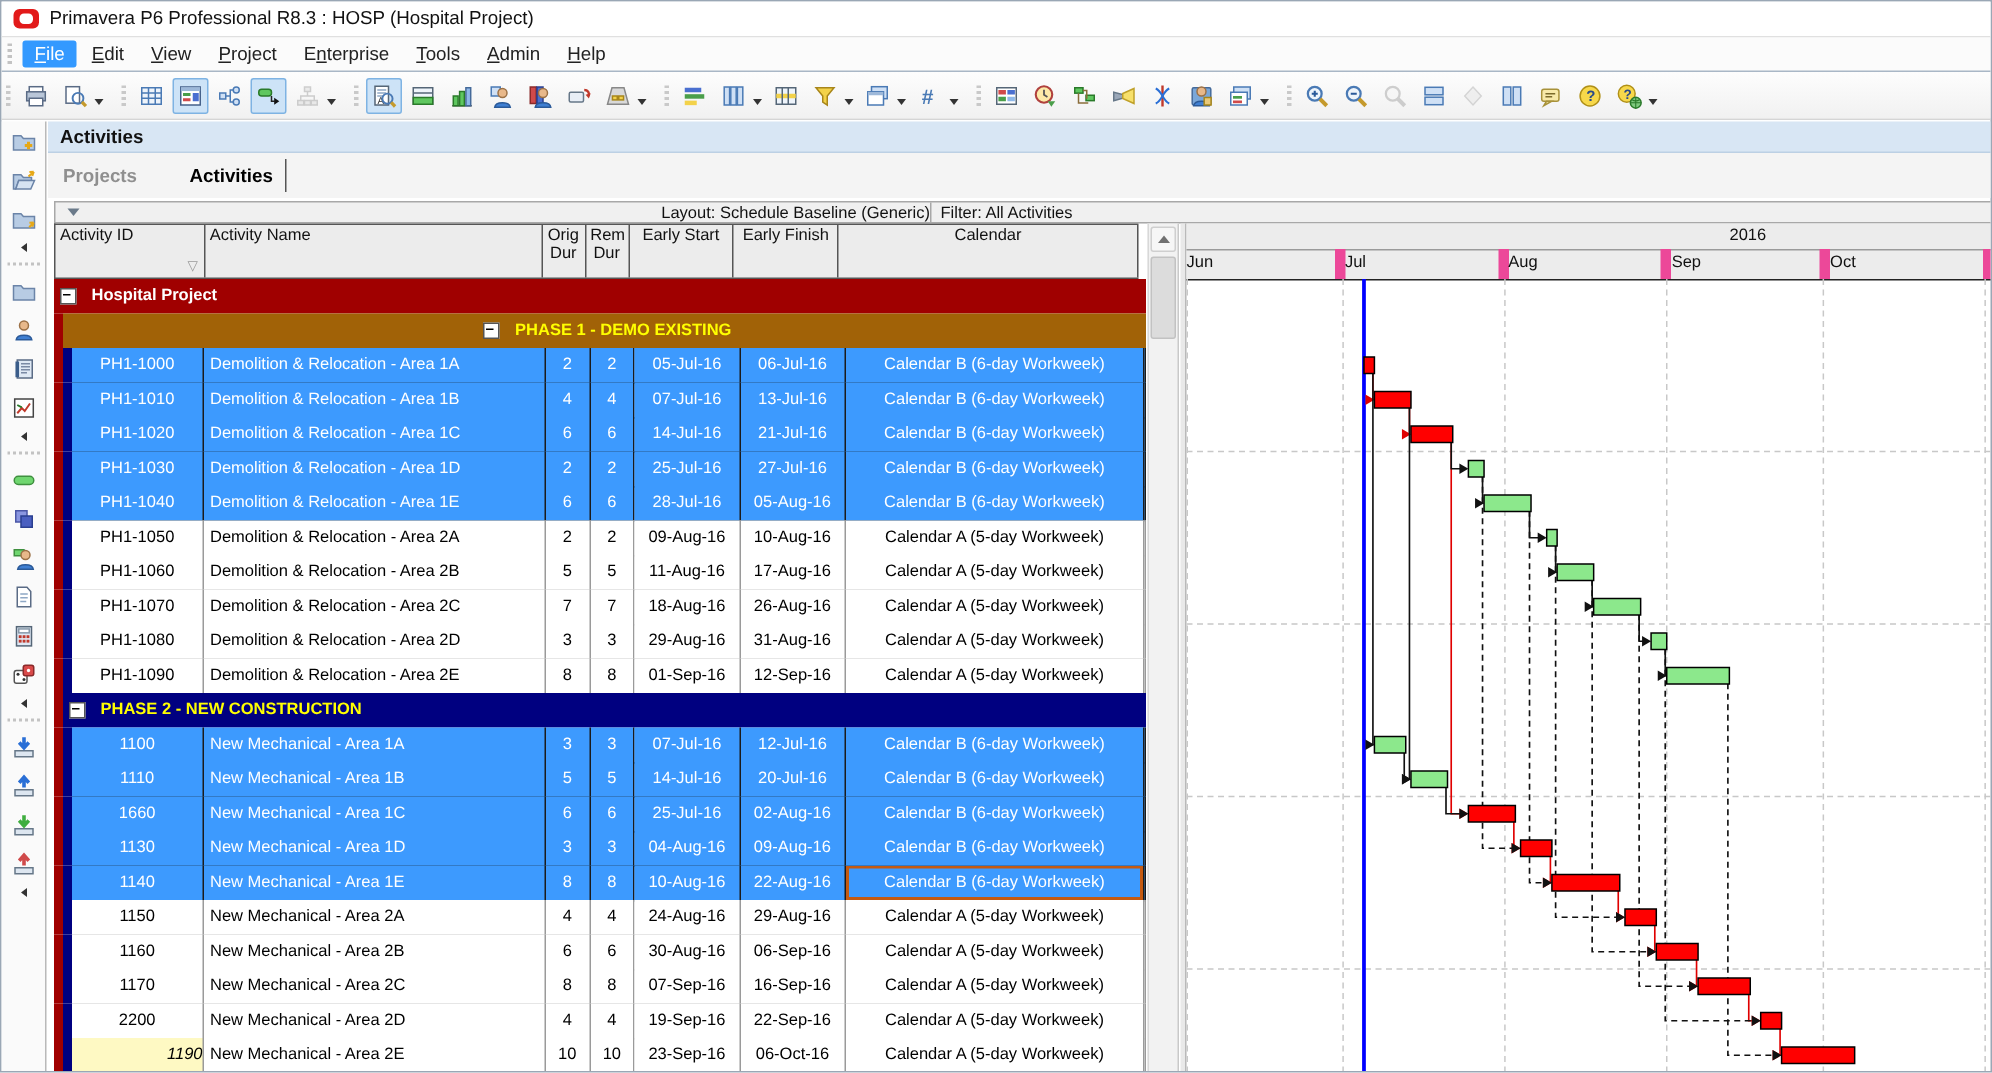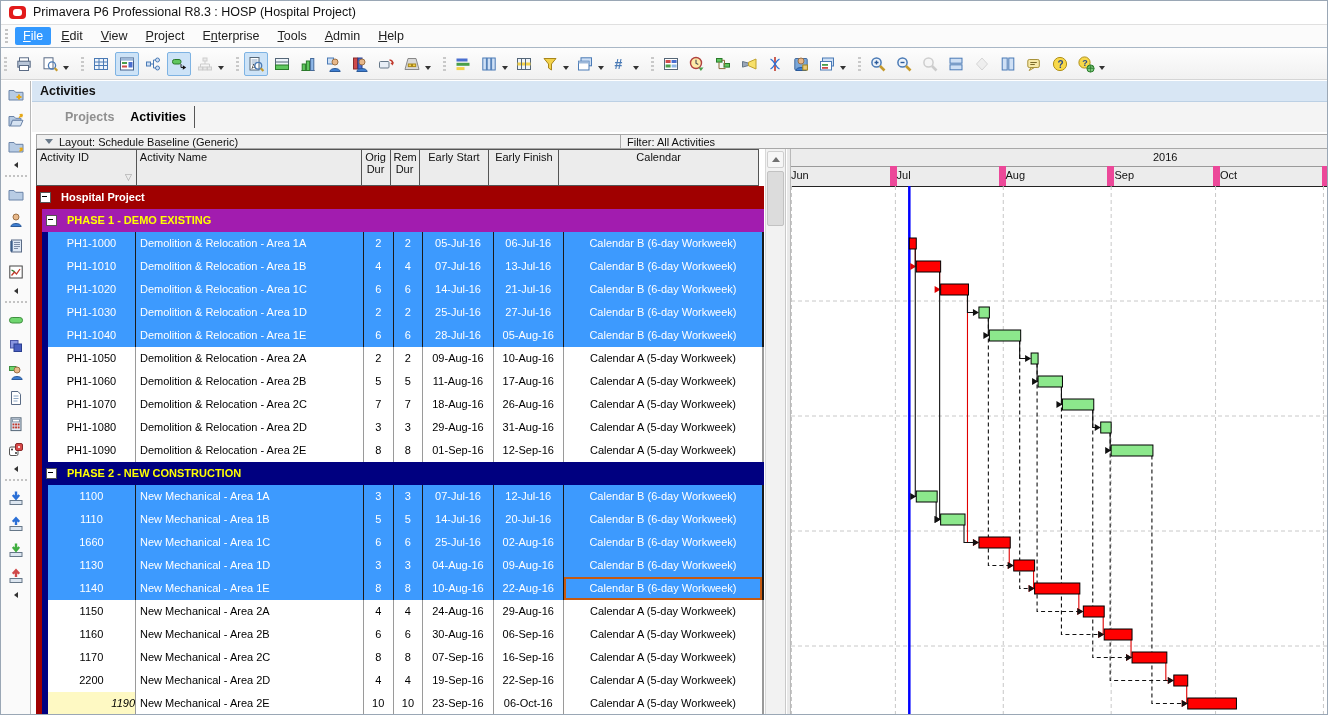--- a/index.html
+++ b/index.html
@@ -28,27 +28,27 @@
   .tb-btn.active{background:#cde3f7;border-color:#7eb3e3;}
   .tb-btn.disabled{filter:grayscale(1) opacity(.45);}
   .dd{width:0;height:0;border-left:3.5px solid transparent;border-right:3.5px solid transparent;border-top:4px solid #333;margin:8px 3px 0 0;}
   
   #sidebar{left:0;top:80px;width:30px;height:635px;background:#fafafa;border-right:1px solid #b9b9b9;}
   .sb-item{width:30px;height:26px;display:flex;align-items:center;justify-content:center;}
   .sb-sep{width:22px;height:6px;margin:2px auto;background:repeating-linear-gradient(to right,#c3c3c3 0 2px,transparent 2px 4px);background-size:100% 2px;background-repeat:no-repeat;background-position:center;}
   .sb-coll{width:30px;height:12px;display:flex;align-items:center;justify-content:center;}
   
   #banner{left:31px;top:80px;width:1297px;height:21px;background:#d8e6f4;border-bottom:1px solid #bcd0e4;display:flex;align-items:center;padding-left:8px;font-size:12.5px;font-weight:bold;color:#111;}
-  #tabbar{left:31px;top:101px;width:1297px;height:30px;background:#f4f4f4;display:flex;align-items:center;padding-left:25px;}
+  #tabbar{left:31px;top:101px;width:1297px;height:30px;background:#f4f4f4;display:flex;align-items:center;padding-left:2px;gap:19px;}
   .tab{font-size:12.5px;font-weight:bold;padding:4px 8px;}
   .tab.inactive{color:#8f8f8f;}
   .tab.active{color:#000;border-right:1px solid #555;}
   
   #layoutbar{left:35px;top:133px;width:1293px;height:15px;background:#f0f0f0;border:1px solid #a8a8a8;font-size:11px;color:#111;display:flex;}
-  #layout-cell{width:575px;border-right:1px solid #a8a8a8;display:flex;align-items:center;padding-left:8px;}
+  #layout-cell{width:575px;border-right:1px solid #a8a8a8;display:flex;align-items:center;padding-left:8px;justify-content:space-between;}
   #filter-cell{flex:1;display:flex;align-items:center;padding-left:6px;}
   .tri-down{width:0;height:0;border-left:4px solid transparent;border-right:4px solid transparent;border-top:5px solid #6a7a8a;margin-right:6px;}
   
   #table-header{left:35px;top:148px;width:723px;height:37px;background:#ececec;border:1px solid #555;border-right:none;display:flex;font-size:11px;color:#111;}
   .th{border-right:1px solid #555;padding:1px 3px;position:relative;line-height:12px;}
   #table-rows{left:35px;top:185px;width:728px;height:530px;overflow:hidden;font-size:11px;padding-left:32px;}
   .row{position:absolute;left:0;width:728px;height:23px;display:flex;}
   .band{height:23px;}
   .cell{height:23px;line-height:22px;overflow:hidden;white-space:nowrap;border-right:1px solid #9a9a9a;border-bottom:1px solid #9a9a9a;}
   .row.sel .cell{border-right:1px solid #1b1b1b;border-bottom:1px solid #1b1b1b;color:#fff;}
@@ -560,21 +560,21 @@
     <div class="th" style="width: 63px; text-align: center;">Early Finish</div>
     <div class="th" style="width: 193px; text-align: center;">Calendar</div>
   </div>
 <div class="abs" id="table-rows">
     <div class="row" style="top: 0px; background: rgb(160, 0, 0); color: rgb(255, 255, 255);">
       <span class="minusbox"></span>
       <span class="grp-label">Hospital Project</span>
     </div>
     <div class="row" style="top: 23px;">
       <div class="band" style="width: 6px; background: rgb(160, 0, 0);"></div>
-      <div style="flex: 1 1 0%; background: #a21caf; color: rgb(255, 255, 0); display: flex;">
+      <div style="flex: 1 1 0%; background: #a16207; color: rgb(255, 255, 0); display: flex; justify-content: center;">
         <span class="minusbox"></span>
         <span class="grp-label">PHASE 1 - DEMO EXISTING</span>
       </div>
     </div>
     <div class="row sel" style="top: 46px;">
       <div class="band" style="width: 6px; background: rgb(160, 0, 0);"></div>
       <div class="band" style="width: 6px; background: rgb(0, 0, 128);"></div>
       <div class="cell" style="width: 88px; background: rgb(61, 154, 254); text-align: center;">PH1-1000</div>
       <div class="cell" style="width: 225px; background: rgb(61, 154, 254); text-align: left; padding-left: 4px;">Demolition &amp; Relocation - Area 1A</div>
       <div class="cell" style="width: 29px; background: rgb(61, 154, 254); text-align: center;">2</div>

